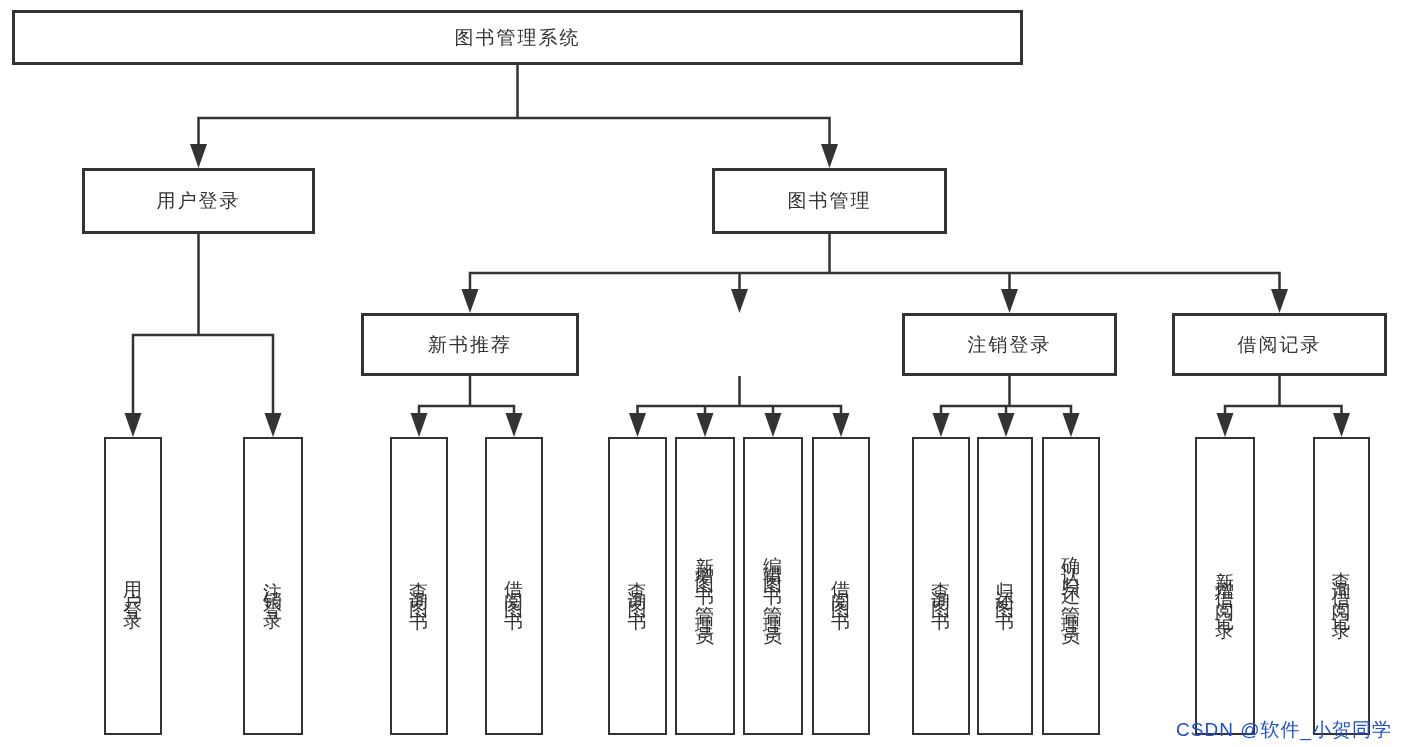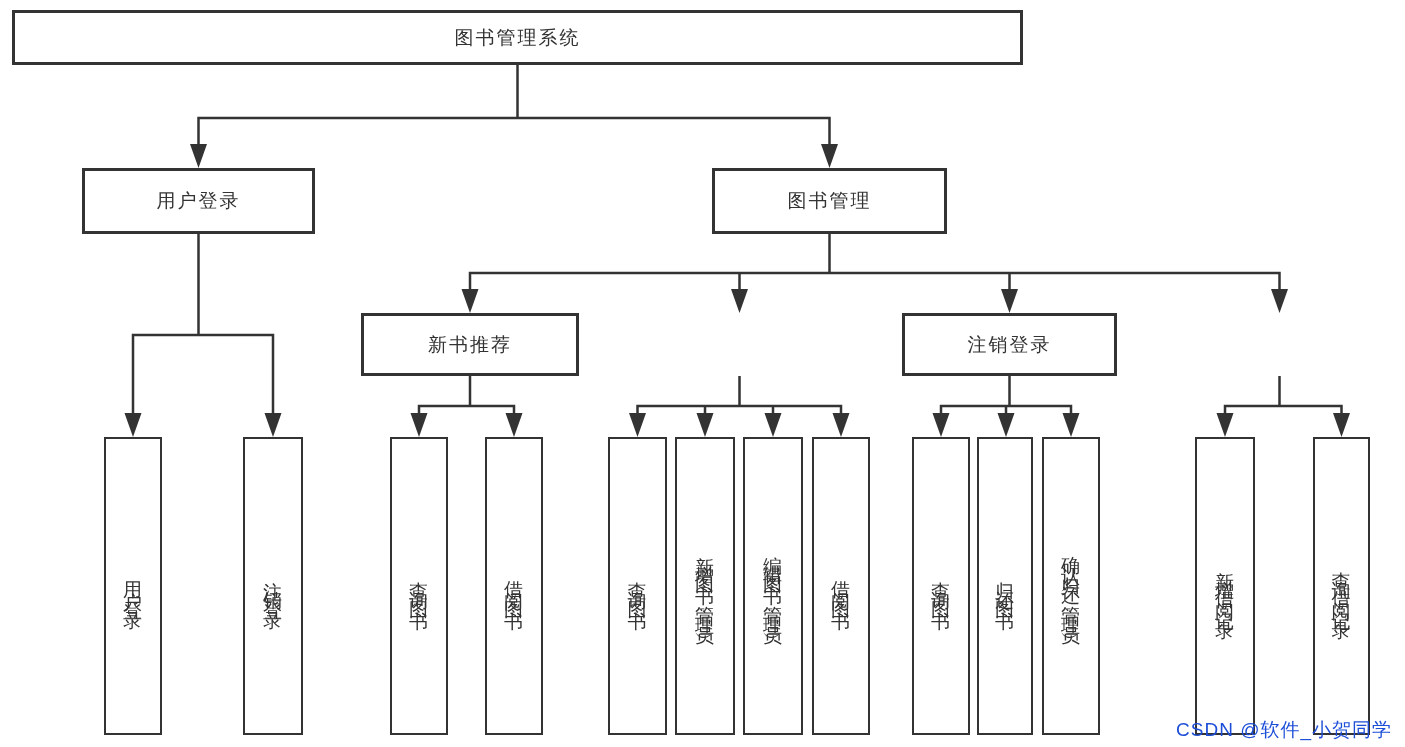--- a/index.html
+++ b/index.html
@@ -121,20 +121,23 @@
   <div class="node" style="left:712px; top:168px; width:235px; height:66px;align-items:center;">
     <span>图书管理</span>
   </div>
 
   <div class="node" style="left:361px; top:313px; width:218px; height:63px;">
     <span>新书推荐</span>
   </div>
   <div class="node" style="left:902px; top:313px; width:215px; height:63px;">
     <span>注销登录</span>
   </div>
+  <div class="node" style="left:1172px; top:313px; width:215px; height:63px;">
+    <span>借阅记录</span>
+  </div>
 
   <div class="leaf" style="left:104px; width:58px;">
     <span class="vtext">用户登录</span>
   </div>
   <div class="leaf" style="left:243px; width:60px;">
     <span class="vtext">注销登录</span>
   </div>
   <div class="leaf" style="left:390px; width:58px;">
     <span class="vtext">查询图书</span>
   </div>

